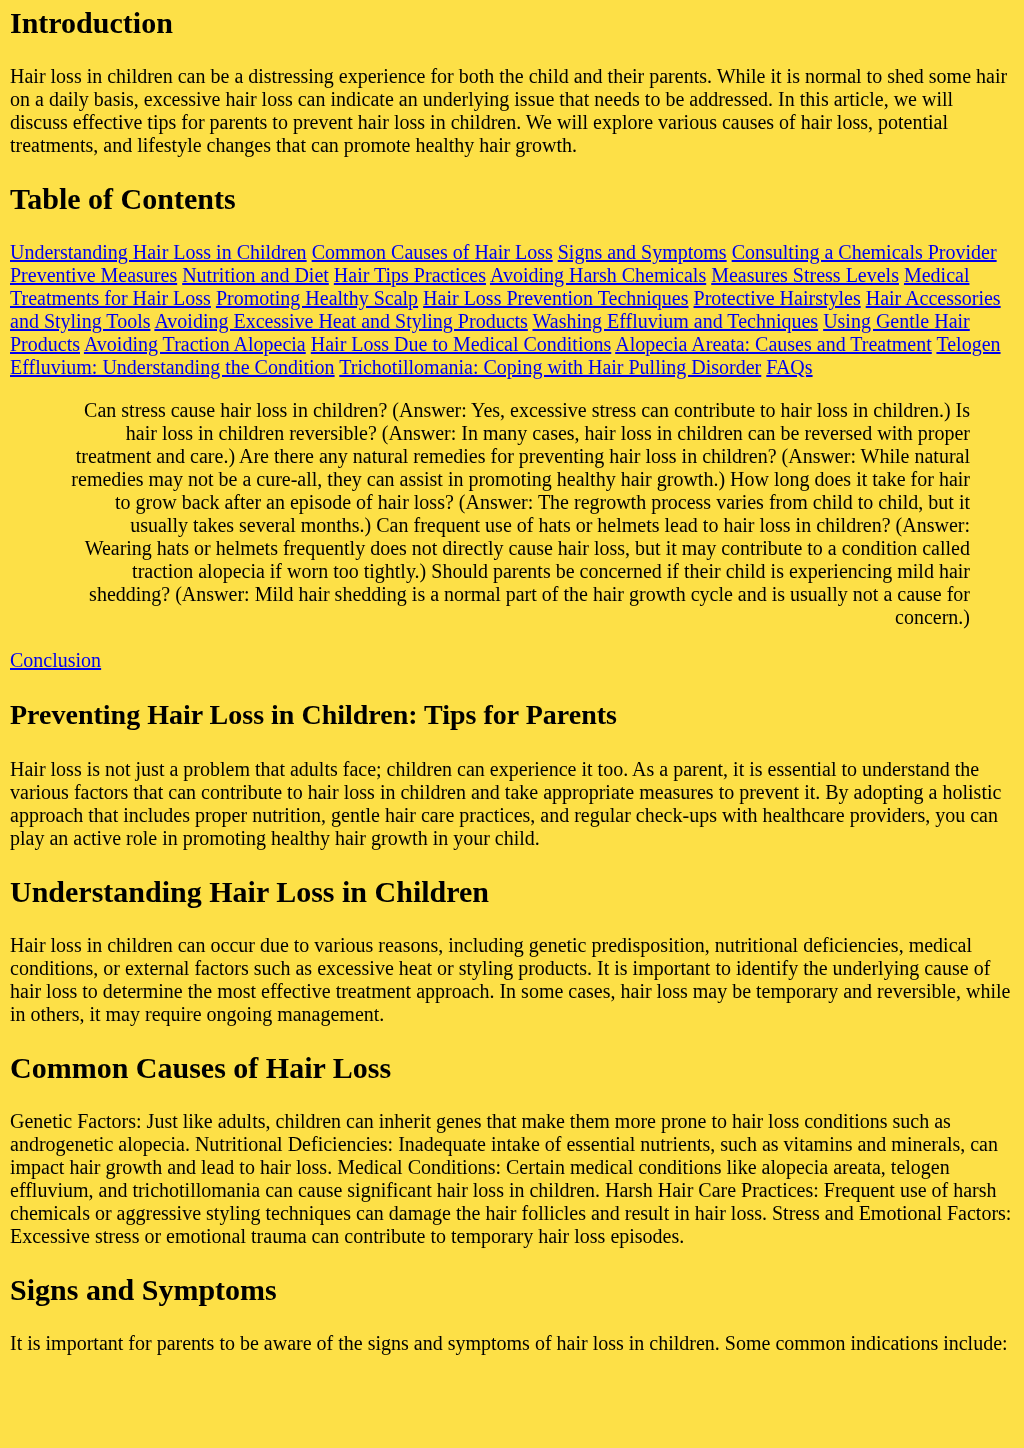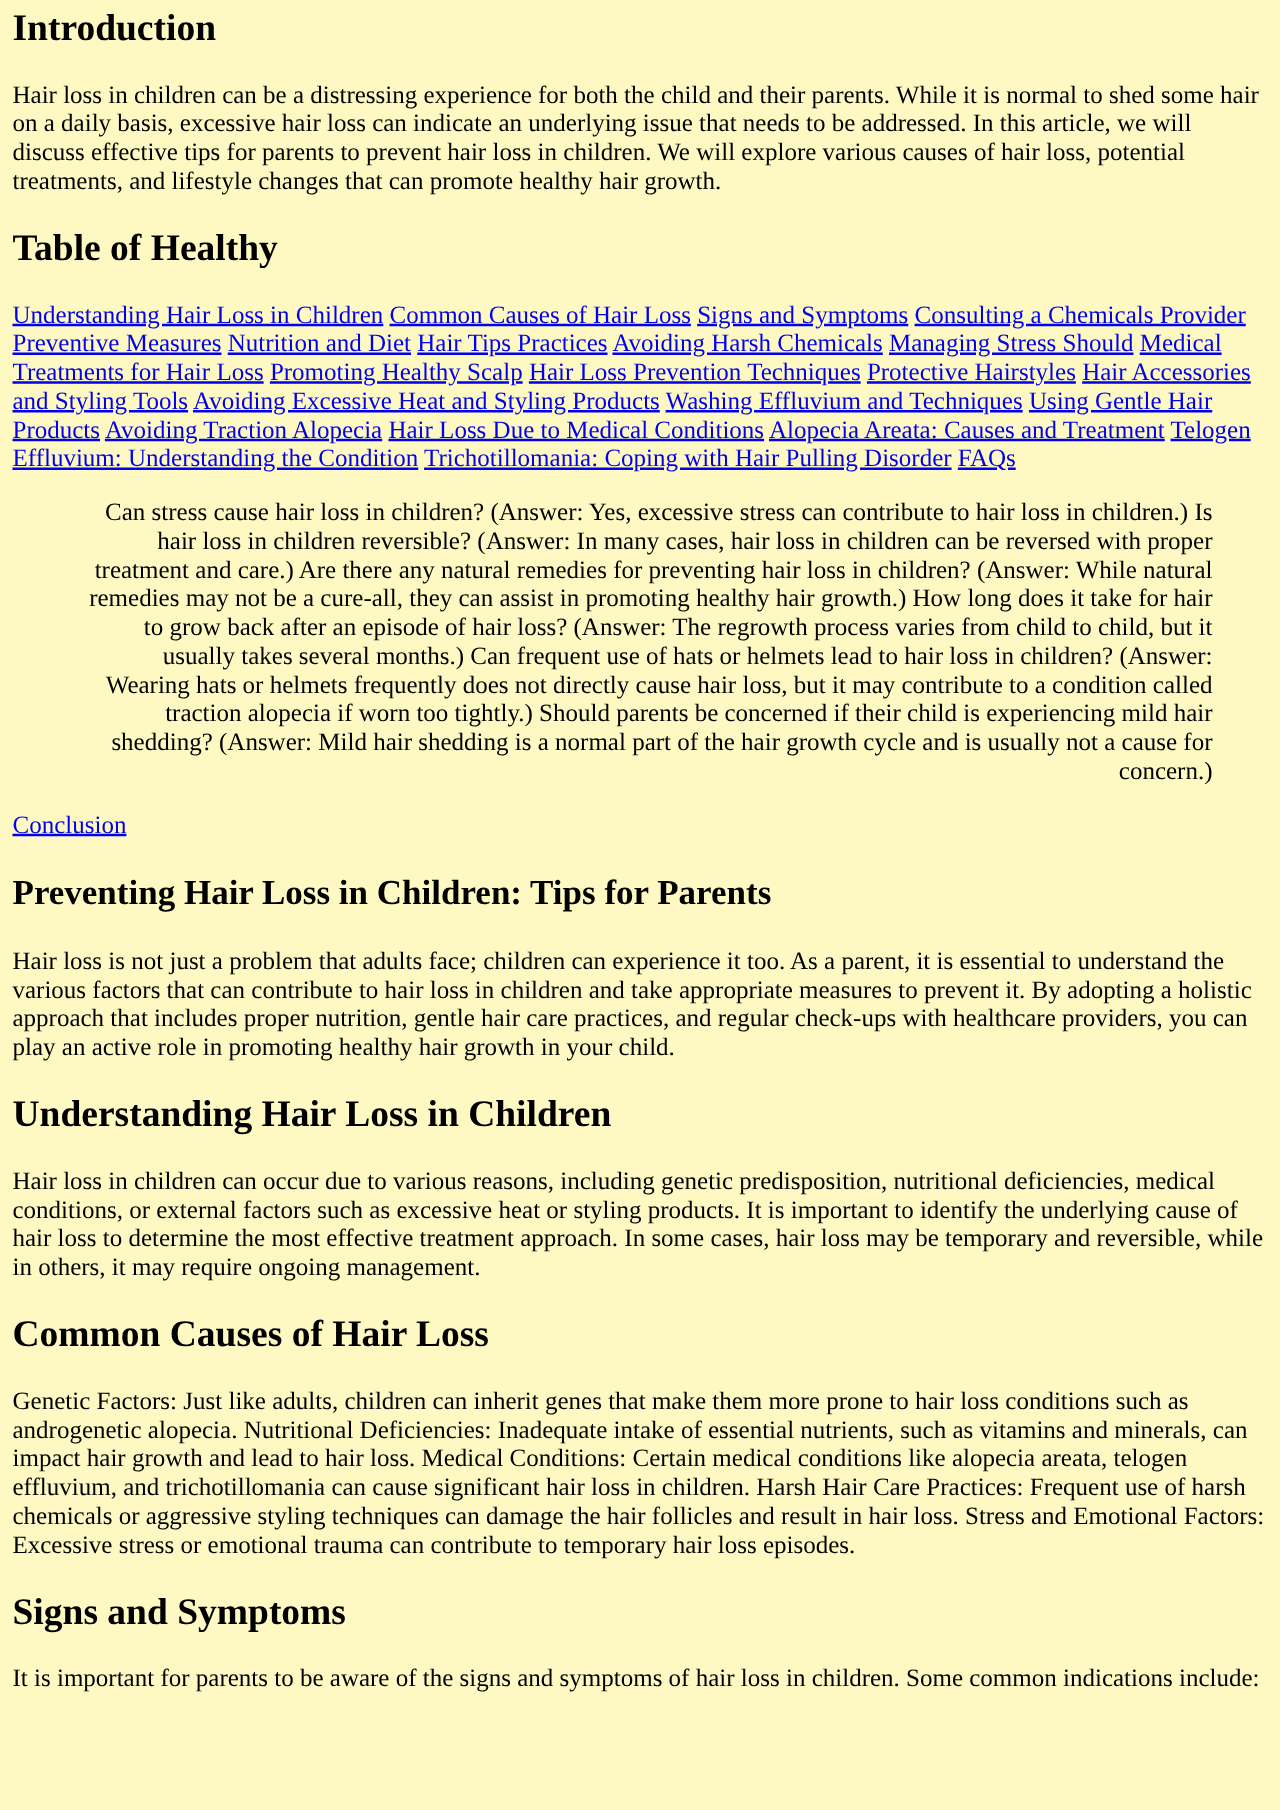--- a/index.html
+++ b/index.html
@@ -5,21 +5,21 @@
   html, body {
     margin: 0;
     padding: 0;
     background: #ffffff;
   }
   .page {
     width: 1024px;
     min-height: 1448px;
     box-sizing: border-box;
     padding: 6px 10px 10px 10px;
-    background: #fef9c3;
+    background: #fde047;
     color: #000000;
     font-family: "Liberation Serif", "DejaVu Serif", serif;
     font-size: 20px;
     line-height: normal;
   }
   h1.doc-title {
     font-size: 28px;
     font-weight: bold;
     margin: 27px 0;
   }
@@ -46,31 +46,31 @@
 </style>
 </head>
 <body>
 
 <div class="page">
 
   <h2 class="doc-h2 first">Introduction</h2>
 
   <p class="doc-p">Hair loss in children can be a distressing experience for both the child and their parents. While it is normal to shed some hair on a daily basis, excessive hair loss can indicate an underlying issue that needs to be addressed. In this article, we will discuss effective tips for parents to prevent hair loss in children. We will explore various causes of hair loss, potential treatments, and lifestyle changes that can promote healthy hair growth.</p>
 
-  <h2 class="doc-h2">Table of Healthy</h2>
+  <h2 class="doc-h2">Table of Contents</h2>
 
   <p class="doc-p"><a class="doc-link" href="#">Understanding Hair Loss in Children</a>
 <a class="doc-link" href="#">Common Causes of Hair Loss</a>
 <a class="doc-link" href="#">Signs and Symptoms</a>
 <a class="doc-link" href="#">Consulting a Chemicals Provider</a>
 <a class="doc-link" href="#">Preventive Measures</a>
 <a class="doc-link" href="#">Nutrition and Diet</a>
 <a class="doc-link" href="#">Hair Tips Practices</a>
 <a class="doc-link" href="#">Avoiding Harsh Chemicals</a>
-<a class="doc-link" href="#">Managing Stress Should</a>
+<a class="doc-link" href="#">Measures Stress Levels</a>
 <a class="doc-link" href="#">Medical Treatments for Hair Loss</a>
 <a class="doc-link" href="#">Promoting Healthy Scalp</a>
 <a class="doc-link" href="#">Hair Loss Prevention Techniques</a>
 <a class="doc-link" href="#">Protective Hairstyles</a>
 <a class="doc-link" href="#">Hair Accessories and Styling Tools</a>
 <a class="doc-link" href="#">Avoiding Excessive Heat and Styling Products</a>
 <a class="doc-link" href="#">Washing Effluvium and Techniques</a>
 <a class="doc-link" href="#">Using Gentle Hair Products</a>
 <a class="doc-link" href="#">Avoiding Traction Alopecia</a>
 <a class="doc-link" href="#">Hair Loss Due to Medical Conditions</a>

